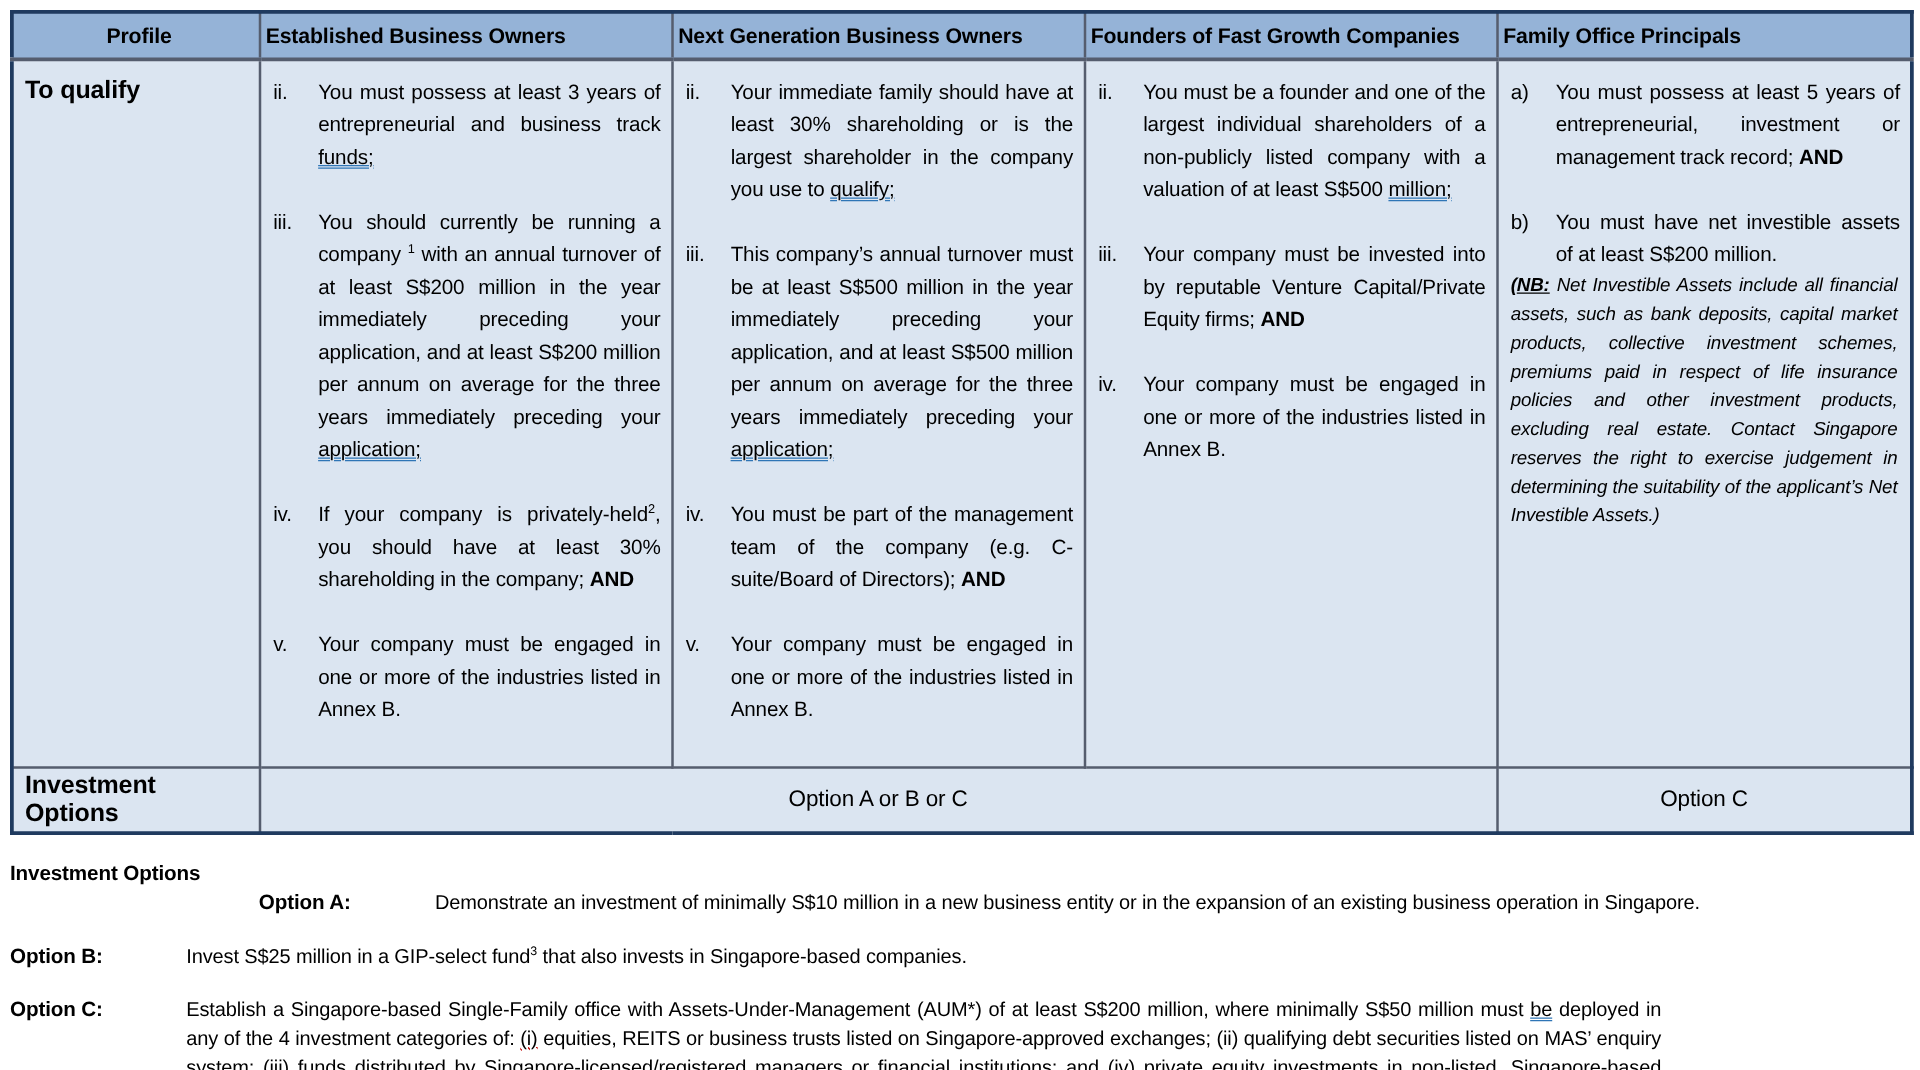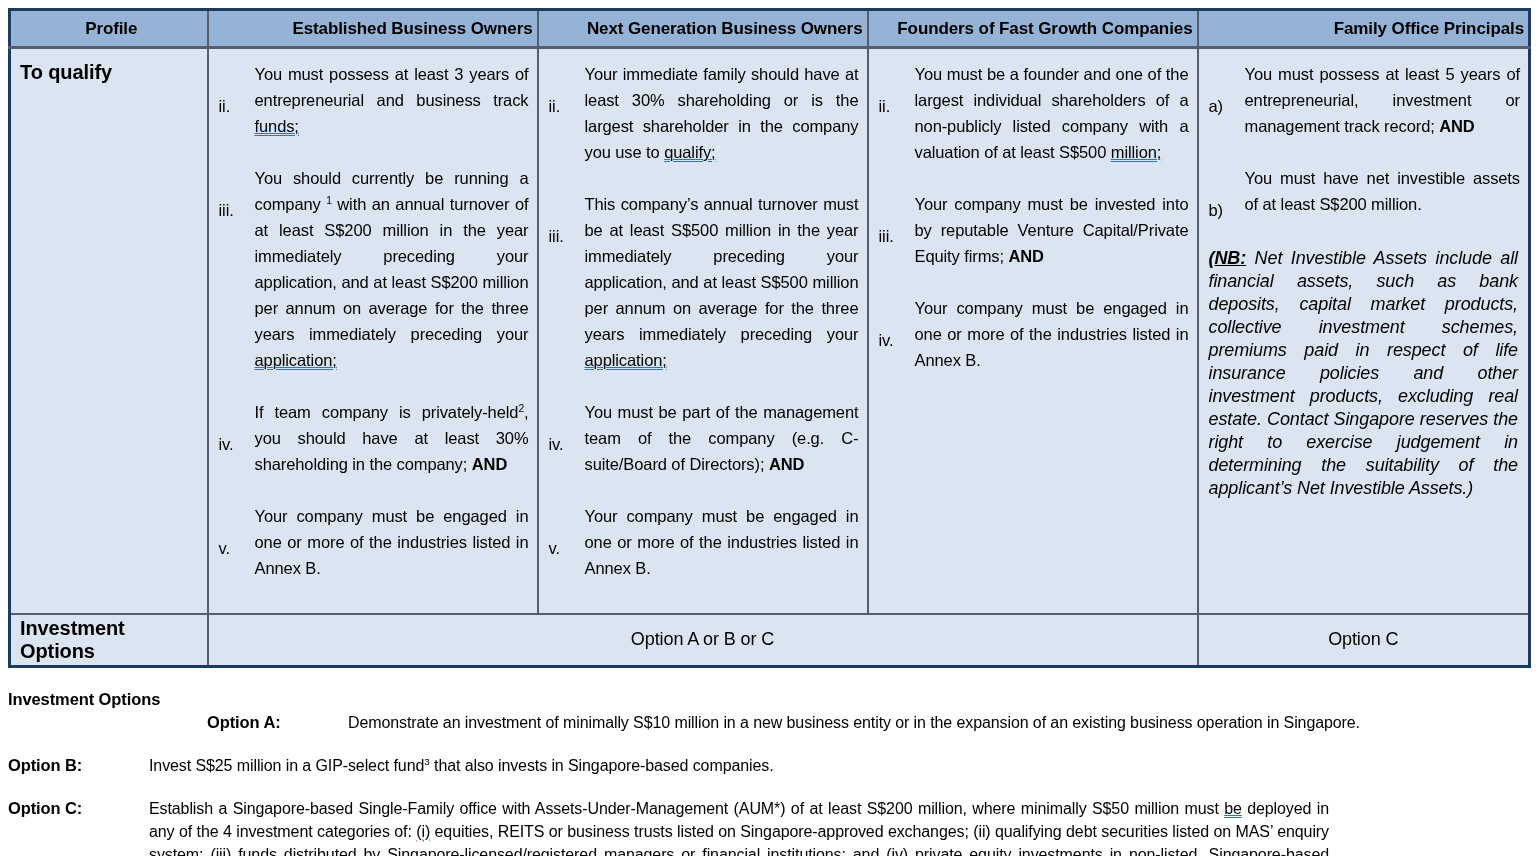--- a/index.html
+++ b/index.html
@@ -26,40 +26,39 @@
     width:1520px;
     table-layout:fixed;
     border:3px solid var(--outer-border);
   }
   .gip-table th,.gip-table td{
     border:2px solid var(--inner-border);
   }
   .gip-table th{
     background:var(--header-bg);
     font-size:17px;font-weight:bold;
-    height:38px;text-align:right;vertical-align:middle;
+    height:38px;text-align:left;vertical-align:middle;
     padding:2px 4px;
     border-bottom:3px solid var(--inner-border);
   }
   .gip-table th.left{text-align:center;padding-left:9px;}
   .gip-table td{
     background:var(--cell-bg);
     vertical-align:top;
     font-size:16.5px;
     padding:12px 8px 8px 8px;
   }
   td.qualify-cell{height:566px;}
   td.label-cell{font-weight:bold;font-size:20px;padding-left:9px;}
   .item{display:flex;margin:0 0 0 2px;}
   .item + .item{margin-top:26px;}
-  .marker{flex:0 0 36px;line-height:26px;margin-top:32px;}
+  .marker{flex:0 0 36px;line-height:26px;}
   .item-text{flex:1;text-align:justify;line-height:26px;}
   .note{
-    margin-top:24px;
-    font-size:18px;line-height:23px;
+    font-size:15px;line-height:23px;
     text-align:justify;
     padding:0 2px;
   }
   sup{font-size:0.62em;line-height:0;}
   .rb{font-weight:bold;}
   .ri{font-style:italic;}
   .u-grammar{
     text-decoration-line:underline;
     text-decoration-style:double;
     text-decoration-color:var(--grammar-underline);
@@ -117,21 +116,21 @@
             <div class="item">
               <span class="marker">ii.</span>
               <span class="item-text"><span>You must possess at least 3 years of entrepreneurial and business track </span><span class="u-grammar">funds;</span></span>
             </div>
             <div class="item">
               <span class="marker">iii.</span>
               <span class="item-text"><span>You should currently be running a company </span><sup>1</sup><span> with an annual turnover of at least S$200 million in the year immediately preceding your application, and at least S$200 million per annum on average for the three years immediately preceding your </span><span class="u-grammar">application;</span></span>
             </div>
             <div class="item">
               <span class="marker">iv.</span>
-              <span class="item-text"><span>If team company is privately-held</span><sup>2</sup><span>, you should have at least 30% shareholding in the company; </span><span class="rb">AND</span></span>
+              <span class="item-text"><span>If your company is privately-held</span><sup>2</sup><span>, you should have at least 30% shareholding in the company; </span><span class="rb">AND</span></span>
             </div>
             <div class="item">
               <span class="marker">v.</span>
               <span class="item-text"><span>Your company must be engaged in one or more of the industries listed in Annex B.</span></span>
             </div>
           </td>
         <td class="qualify-cell">
             <div class="item">
               <span class="marker">ii.</span>
               <span class="item-text"><span>Your immediate family should have at least 30% shareholding or is the largest shareholder in the company you use to </span><span class="u-grammar">qualify;</span></span>

